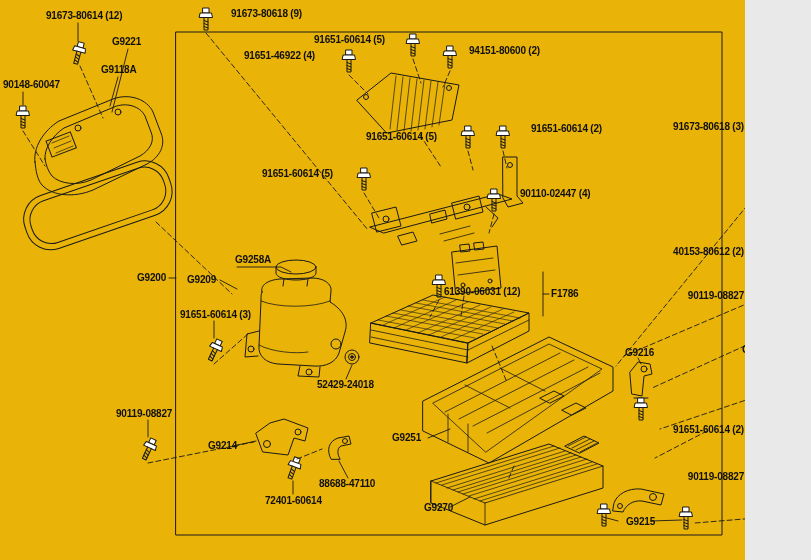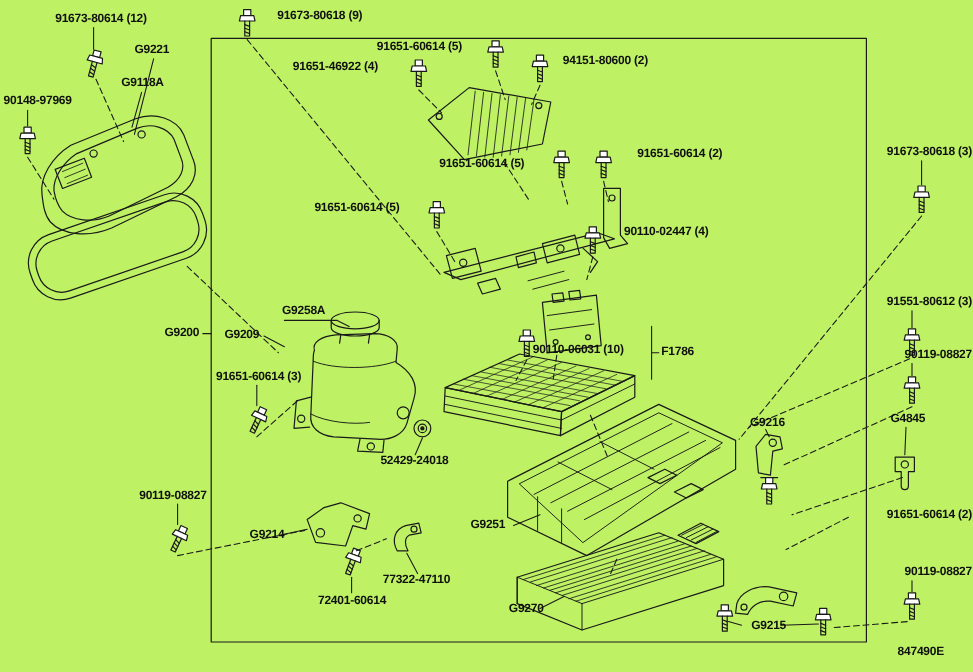--- a/index.html
+++ b/index.html
@@ -1,17 +1,17 @@
 <!DOCTYPE html>
 <html><head>
 <meta charset="utf-8">
 <style>
   *{box-sizing:border-box}
   html,body{margin:0;padding:0;background:#e9e9e9}
-  .stage{position:relative;width:811px;height:560px;background:#bef264;overflow:hidden;
+  .stage{position:relative;width:745px;height:560px;background:#eab308;overflow:hidden;
          font-family:"Liberation Sans","DejaVu Sans",sans-serif}
   svg.art{position:absolute;left:0;top:0;width:811px;height:560px}
   .lbl{position:absolute;font-family:"Liberation Sans","DejaVu Sans",sans-serif;
        font-weight:bold;font-size:10px;line-height:10px;color:#101010;
        white-space:nowrap;letter-spacing:-0.2px}
 </style>
 </head>
 <body>
 
 <div class="stage">
@@ -216,44 +216,44 @@
       <path d="M464,296 L461,316"></path>
       <path d="M492,346 L506,380"></path>
       <path d="M514,466 L508,480"></path>
     </g>
   </svg>
 
   <div class="lbl" style="left:46px;top:11px">91673-80614 (12)</div>
   <div class="lbl" style="left:231px;top:9px">91673-80618 (9)</div>
   <div class="lbl" style="left:112px;top:37px">G9221</div>
   <div class="lbl" style="left:101px;top:65px">G9118A</div>
-  <div class="lbl" style="left:3px;top:80px">90148-97969</div>
+  <div class="lbl" style="left:3px;top:80px">90148-60047</div>
   <div class="lbl" style="left:314px;top:35px">91651-60614 (5)</div>
   <div class="lbl" style="left:244px;top:51px">91651-46922 (4)</div>
   <div class="lbl" style="left:469px;top:46px">94151-80600 (2)</div>
   <div class="lbl" style="left:366px;top:132px">91651-60614 (5)</div>
   <div class="lbl" style="left:531px;top:124px">91651-60614 (2)</div>
   <div class="lbl" style="right:1px;top:122px">91673-80618 (3)</div>
   <div class="lbl" style="left:262px;top:169px">91651-60614 (5)</div>
   <div class="lbl" style="left:520px;top:189px">90110-02447 (4)</div>
   <div class="lbl" style="left:235px;top:255px">G9258A</div>
   <div class="lbl" style="left:137px;top:273px">G9200</div>
   <div class="lbl" style="left:187px;top:275px">G9209</div>
-  <div class="lbl" style="left:444px;top:287px">90110-06031 (10)</div>
+  <div class="lbl" style="left:444px;top:287px">61390-06031 (12)</div>
   <div class="lbl" style="left:551px;top:289px">F1786</div>
-  <div class="lbl" style="right:1px;top:247px">91551-80612 (3)</div>
+  <div class="lbl" style="right:1px;top:247px">40153-80612 (2)</div>
   <div class="lbl" style="right:1px;top:291px">90119-08827</div>
   <div class="lbl" style="left:180px;top:310px">91651-60614 (3)</div>
   <div class="lbl" style="left:625px;top:348px">G9216</div>
   <div class="lbl" style="left:742px;top:345px">G4845</div>
   <div class="lbl" style="left:317px;top:380px">52429-24018</div>
   <div class="lbl" style="left:116px;top:409px">90119-08827</div>
   <div class="lbl" style="right:1px;top:425px">91651-60614 (2)</div>
   <div class="lbl" style="left:208px;top:441px">G9214</div>
   <div class="lbl" style="left:392px;top:433px">G9251</div>
-  <div class="lbl" style="left:319px;top:479px">77322-47110</div>
+  <div class="lbl" style="left:319px;top:479px">88688-47110</div>
   <div class="lbl" style="right:1px;top:472px">90119-08827</div>
   <div class="lbl" style="left:265px;top:496px">72401-60614</div>
   <div class="lbl" style="left:424px;top:503px">G9270</div>
   <div class="lbl" style="left:626px;top:517px">G9215</div>
   <div class="lbl" style="left:748px;top:539px">847490E</div>
 
 </div>
 
 </body></html>

